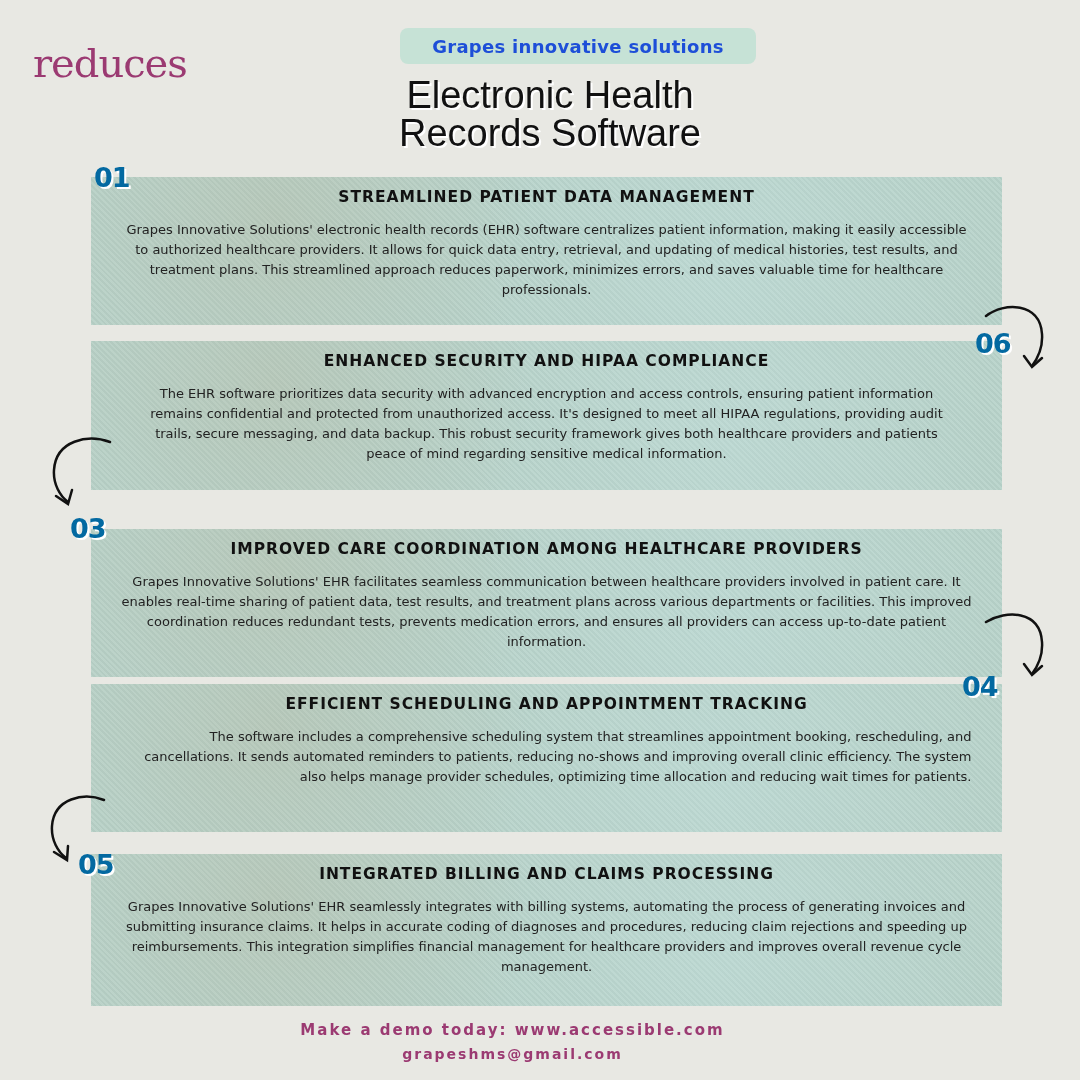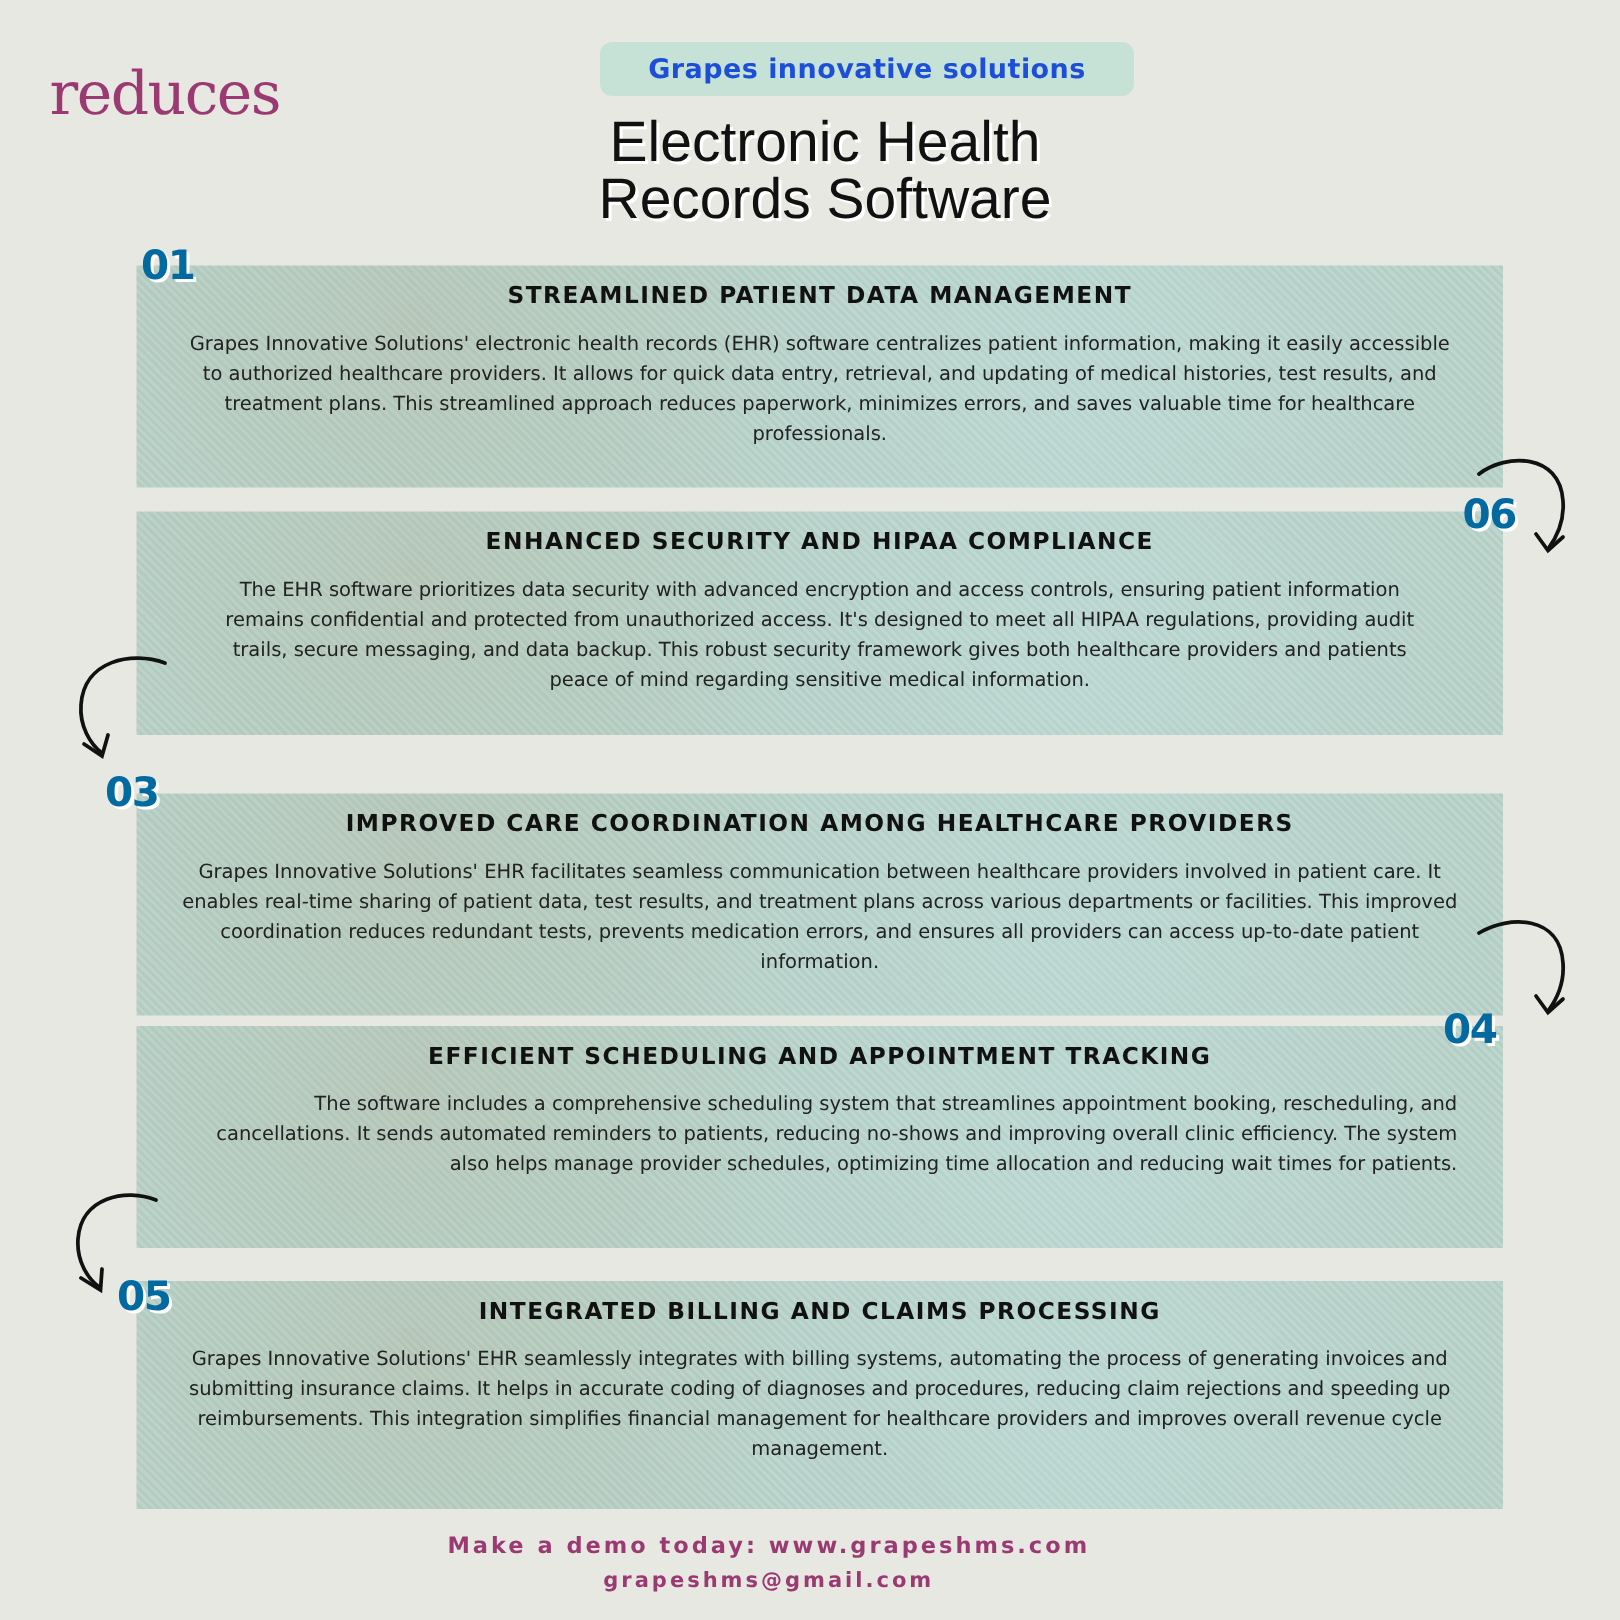--- a/index.html
+++ b/index.html
@@ -112,14 +112,14 @@
 <div class="panel" style="top:854px;height:152px;">
   <h2>INTEGRATED BILLING AND CLAIMS PROCESSING</h2>
   <p style="width:850px;">Grapes Innovative Solutions' EHR seamlessly integrates with billing systems, automating the process of generating invoices and submitting insurance claims. It helps in accurate coding of diagnoses and procedures, reducing claim rejections and speeding up reimbursements. This integration simplifies financial management for healthcare providers and improves overall revenue cycle management.</p>
 </div>
 <div class="num" style="left:78px;top:849px;">05</div>
 <svg class="arrow" style="left:46px;top:792px;" width="66" height="72" viewBox="0 0 66 72">
   <path d="M58 8 C 38 0, 8 6, 6 34 C 5 48, 12 60, 20 66" fill="none" stroke="#111" stroke-width="2.5" stroke-linecap="round"></path>
   <path d="M8 60 L21 68 L22 54" fill="none" stroke="#111" stroke-width="2.5" stroke-linecap="round"></path>
 </svg>
 
-<div class="footer1">Make a demo today: www.grapeshms.com</div>
+<div class="footer1">Make a demo today: www.accessible.com</div>
 <div class="footer2">grapeshms@gmail.com</div>
 
 </body></html>

